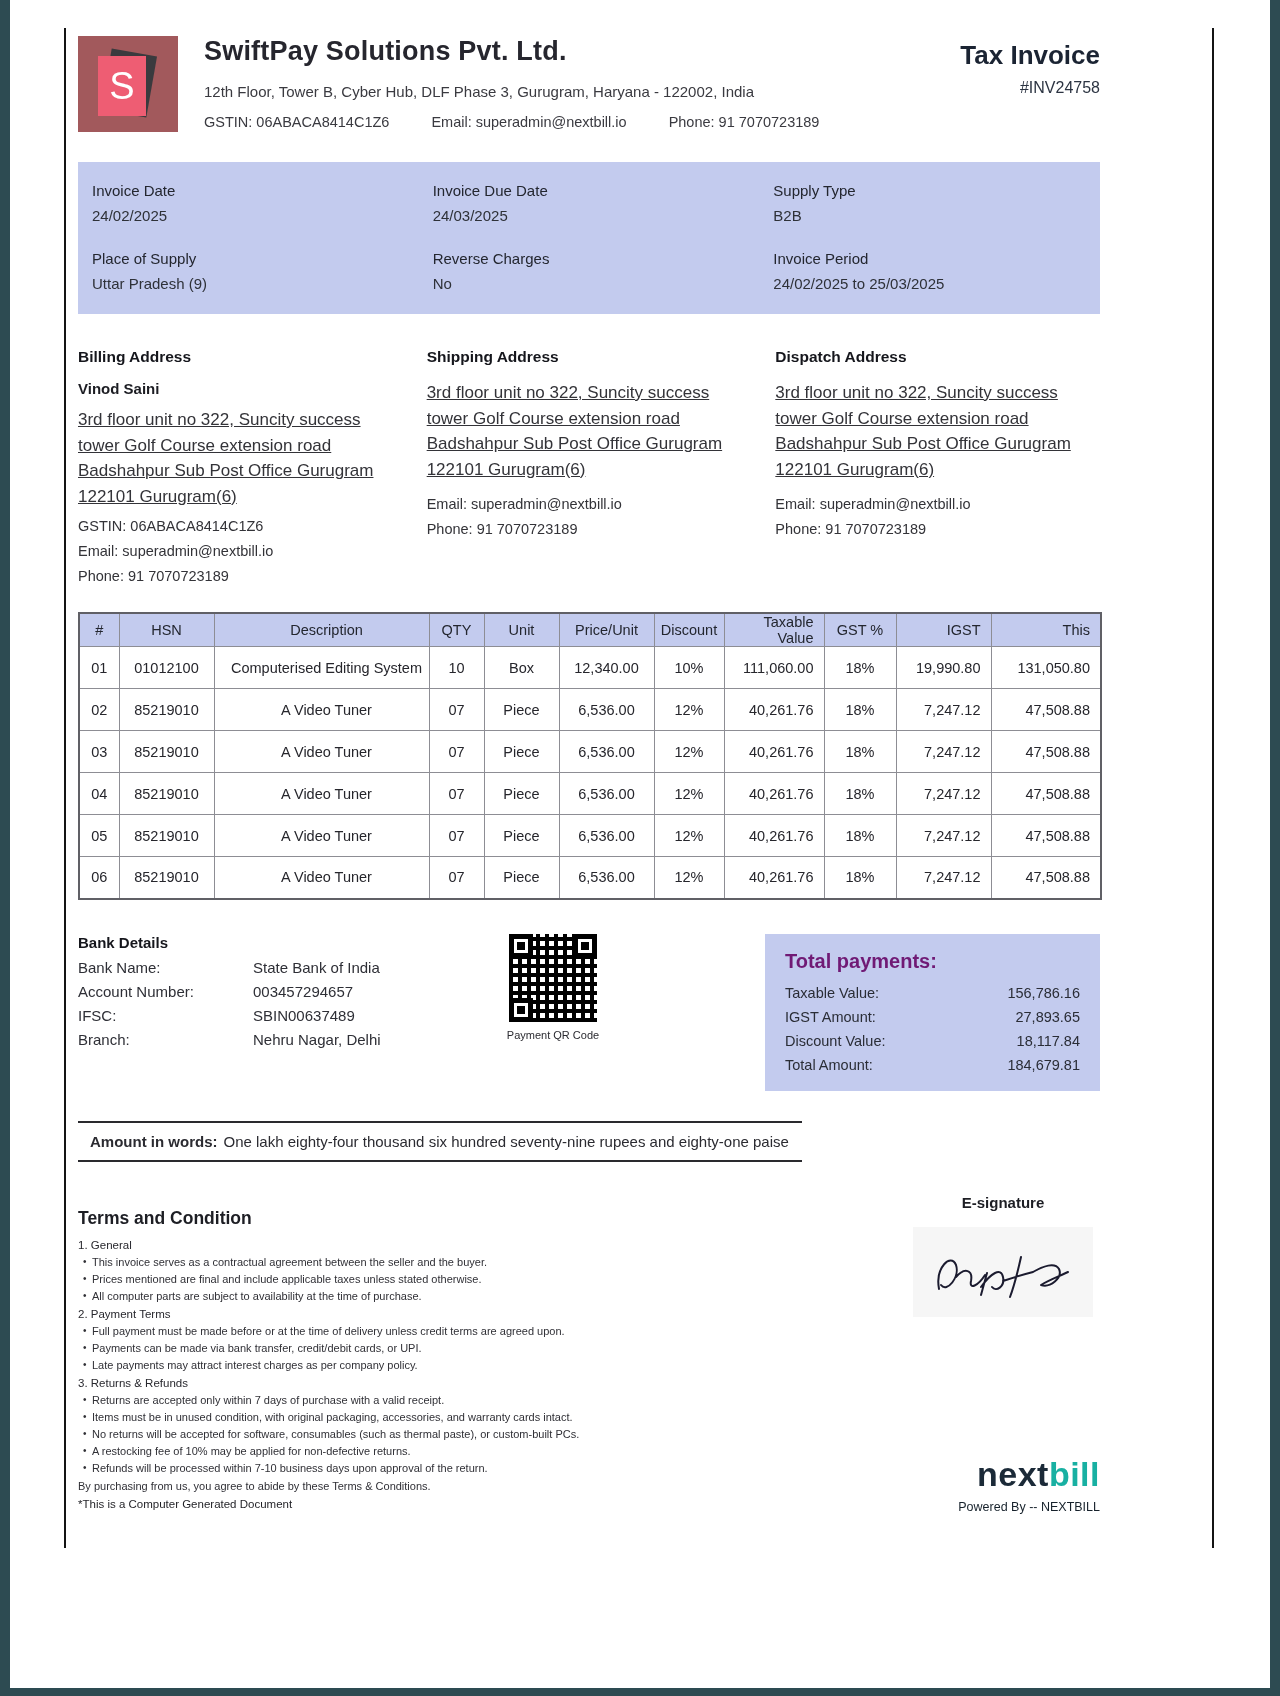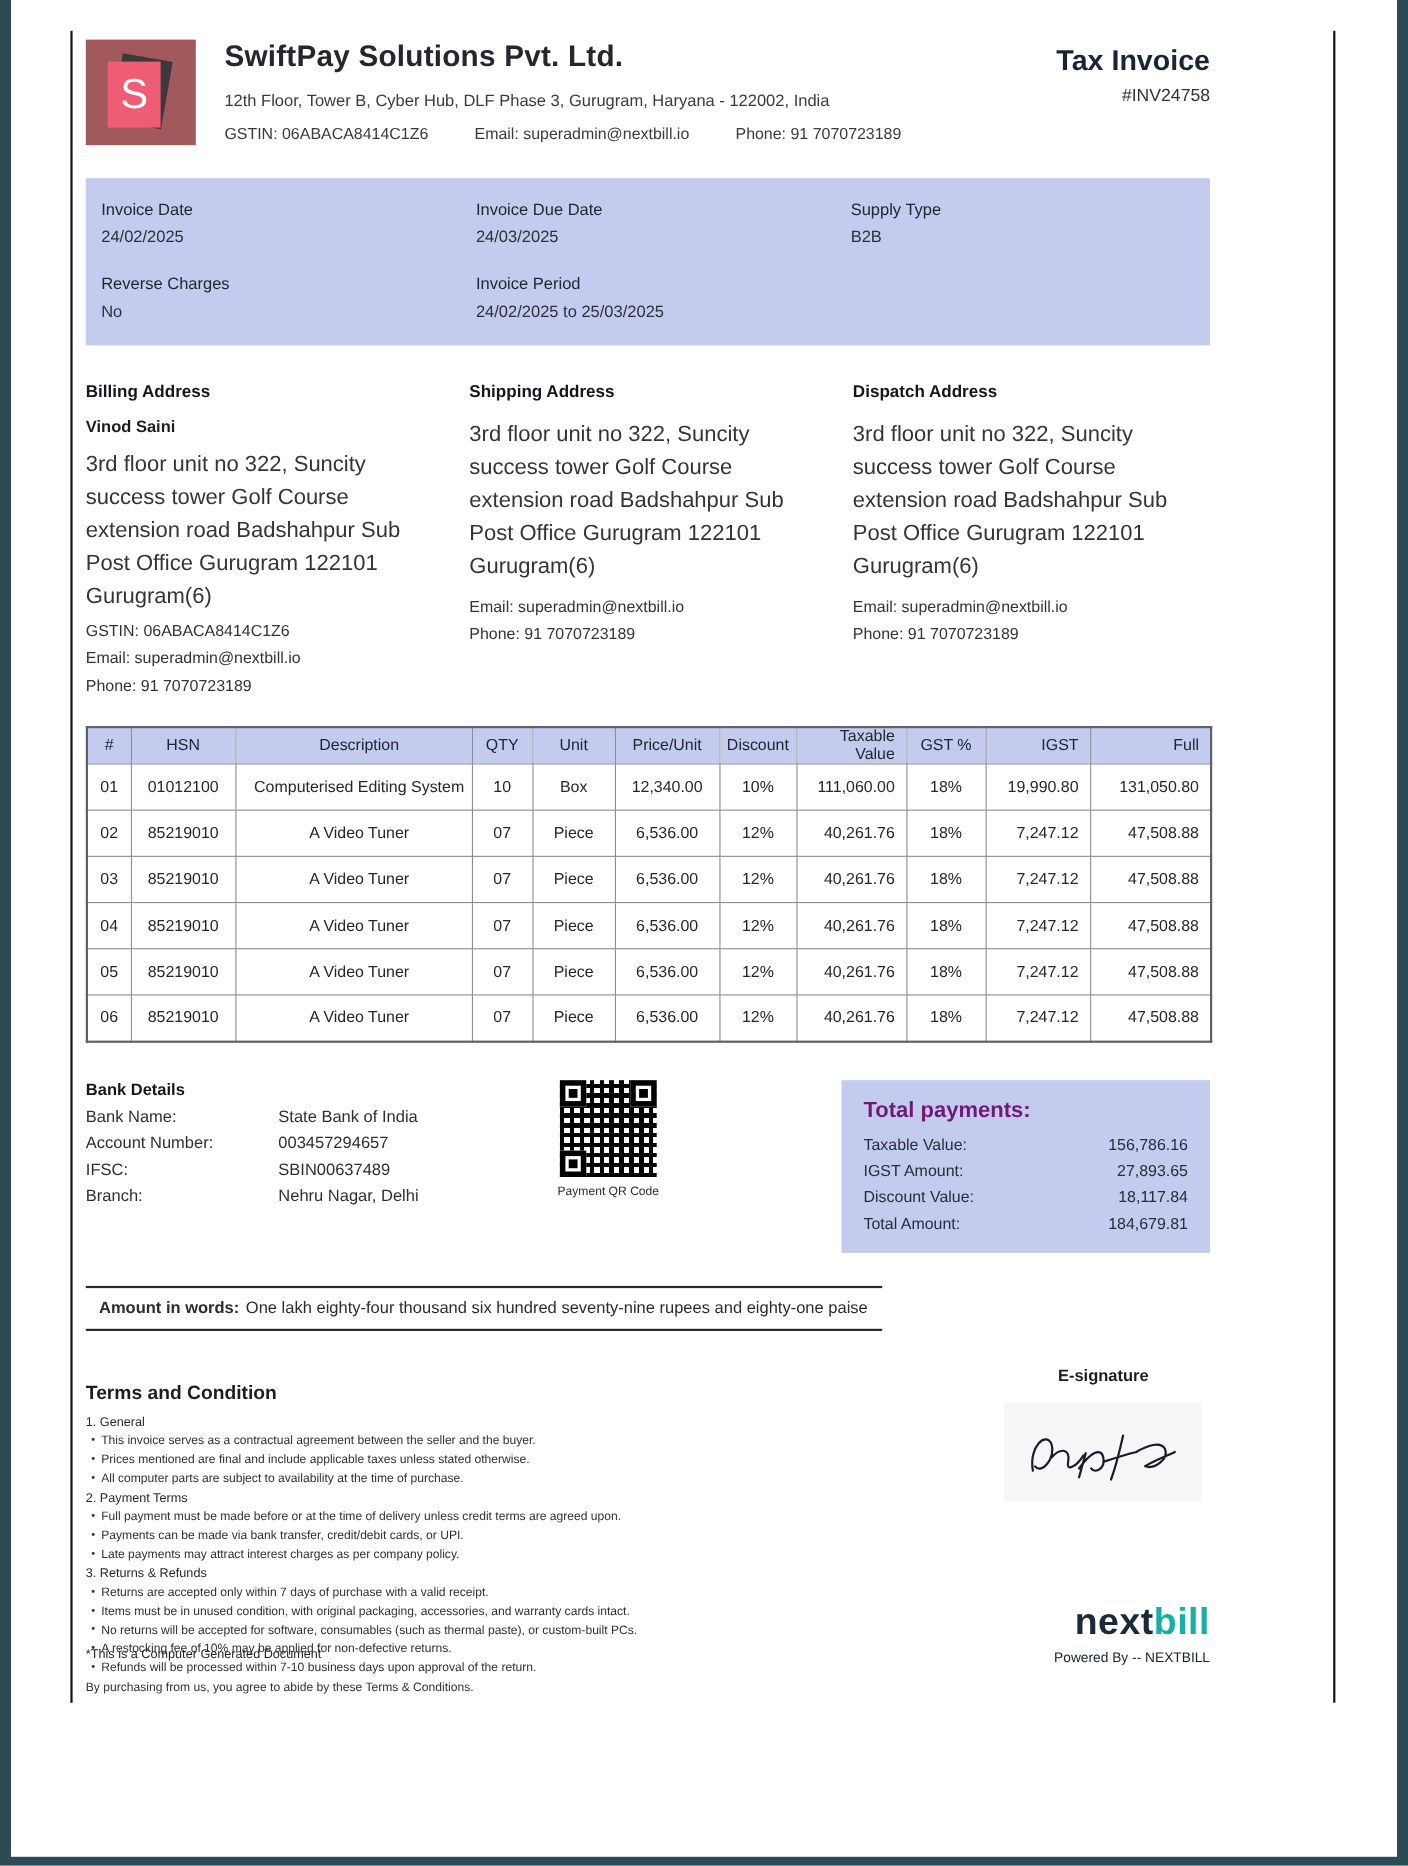--- a/index.html
+++ b/index.html
@@ -29,21 +29,21 @@
   .meta { background:#c3cbee; margin-top:30px; padding:20px 0 22px 0; display:grid;
           grid-template-columns:1fr 1fr 1fr; row-gap:26px; }
   .meta-cell { padding-left:14px; }
   .meta-label { font-size:15px; color:#23262f; font-weight:500; }
   .meta-value { font-size:15px; color:#2e3138; margin-top:8px; }
 
   
   .addresses { display:grid; grid-template-columns:1fr 1fr 1fr; column-gap:24px; margin-top:34px; }
   .addr-title { font-size:15.5px; font-weight:600; color:#15161c; margin-bottom:14px; }
   .addr-name { font-size:15px; font-weight:600; color:#1c1d23; margin-bottom:10px; }
-  .addr-text { font-size:20px; line-height:1.5; color:#333338; }
+  .addr-text { font-size:17px; line-height:1.5; color:#333338;text-decoration:underline; }
   .addr-line { font-size:14.5px; color:#333338; margin-top:9px; }
 
   
   table.items { border-collapse:collapse; table-layout:fixed; width:1022px; margin-top:28px;
                 border:2px solid #606066; font-size:14.5px; color:#26262c; }
   .items th, .items td { border:1.5px solid #8d8d94; overflow:hidden; }
   .items thead th { background:#c3cbee; font-weight:500; height:31px; text-align:center; color:#23262f; }
   .items tbody td { height:42px; text-align:center; }
   .items th:nth-child(3), .items td:nth-child(3) { text-align:center; padding-left:10px; }
   .items th:nth-child(8), .items td:nth-child(8),
@@ -133,20 +133,24 @@
       </div>
       <div class="meta-cell">
         <div class="meta-label">Invoice Due Date</div>
         <div class="meta-value">24/03/2025</div>
       </div>
       <div class="meta-cell">
         <div class="meta-label">Supply Type</div>
         <div class="meta-value">B2B</div>
       </div>
       <div class="meta-cell">
+        <div class="meta-label">Place of Supply</div>
+        <div class="meta-value">Uttar Pradesh (9)</div>
+      </div>
+      <div class="meta-cell">
         <div class="meta-label">Reverse Charges</div>
         <div class="meta-value">No</div>
       </div>
       <div class="meta-cell">
         <div class="meta-label">Invoice Period</div>
         <div class="meta-value">24/02/2025 to 25/03/2025</div>
       </div>
     </div>
 
     <div class="addresses">
@@ -191,21 +195,21 @@
           <th>#</th>
           <th>HSN</th>
           <th>Description</th>
           <th>QTY</th>
           <th>Unit</th>
           <th>Price/Unit</th>
           <th>Discount</th>
           <th>Taxable Value</th>
           <th>GST %</th>
           <th>IGST</th>
-          <th>Full</th>
+          <th>This</th>
         </tr>
       </thead>
       <tbody>
         <tr>
           <td>01</td>
             <td>01012100</td>
           <td>Computerised Editing System</td>
             <td>10</td>
           <td>Box</td>
             <td>12,340.00</td>

